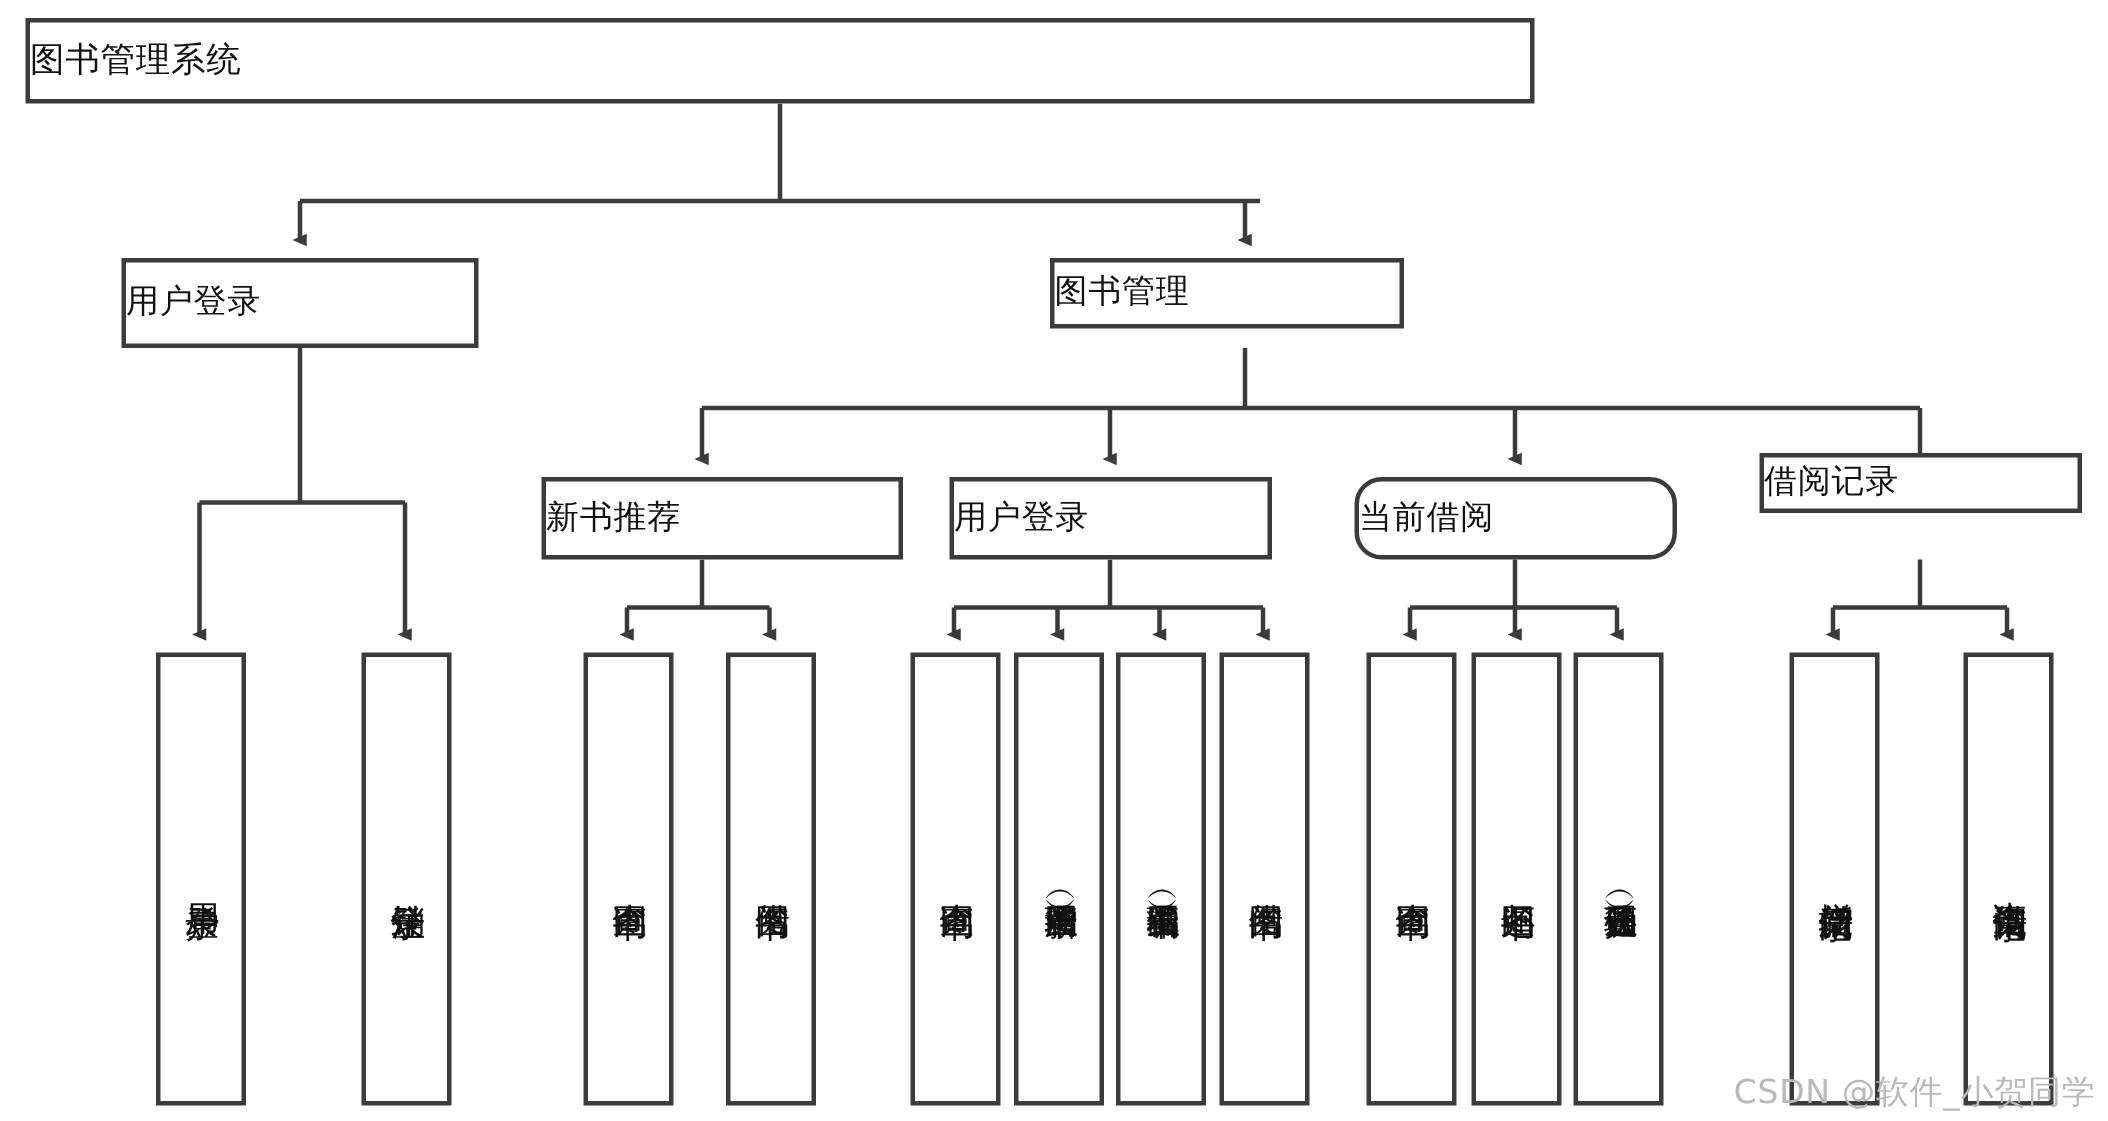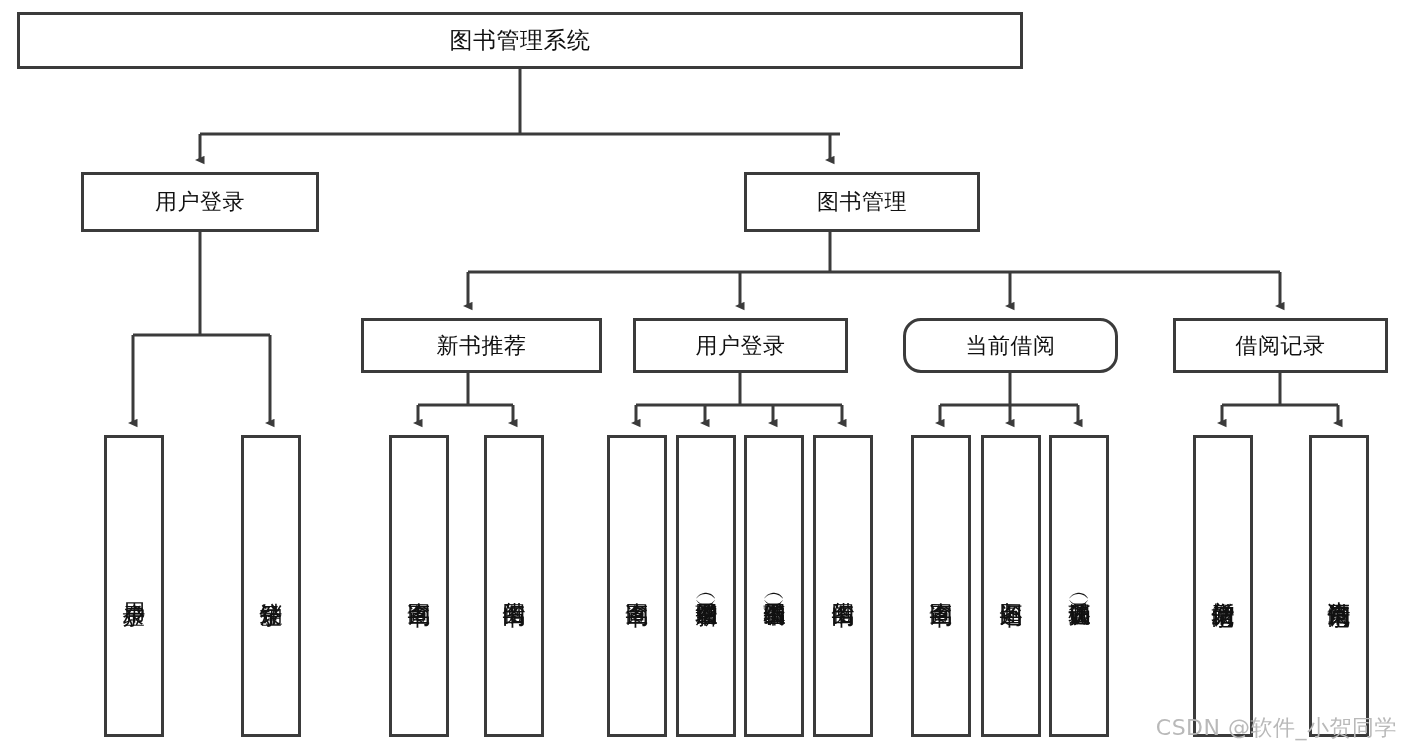--- a/index.html
+++ b/index.html
@@ -26,21 +26,21 @@
     height: 747px;
     pointer-events: none;
   }
   .node {
     position: absolute;
     box-sizing: border-box;
     background: #ffffff;
     border: 3px solid #3b3b3b;
     display: flex;
     align-items: center;
-    justify-content: center;
+    justify-content: flex-start;
     overflow: hidden;
   }
   .node .label {
     font-size: 22px;
     line-height: 1.05;
     letter-spacing: 0.5px;
     color: #111111;
     white-space: nowrap;
     text-align: center;
   }
@@ -131,34 +131,34 @@
     </g>
   </svg>
 
   <div class="node root" style="left:17px; top:12px; width:1006px; height:57px;">
     <span class="label">图书管理系统</span>
   </div>
 
   <div class="node" style="left:81px; top:172px; width:238px; height:60px;">
     <span class="label">用户登录</span>
   </div>
-  <div class="node" style="left:744px; top:172px; width:236px; height:60px;">
+  <div class="node" style="left:700px; top:172px; width:236px; height:47px;font-family:Liberation Mono, monospace;">
     <span class="label">图书管理</span>
   </div>
 
   <div class="node" style="left:361px; top:318px; width:241px; height:55px;">
     <span class="label">新书推荐</span>
   </div>
   <div class="node" style="left:633px; top:318px; width:215px; height:55px;">
     <span class="label">用户登录</span>
   </div>
   <div class="node" style="left:903px; top:318px; width:215px; height:55px;border-radius:18px;">
     <span class="label">当前借阅</span>
   </div>
-  <div class="node" style="left:1173px; top:318px; width:215px; height:55px;">
+  <div class="node" style="left:1173px; top:302px; width:215px; height:40px;">
     <span class="label">借阅记录</span>
   </div>
 
   <div class="node vertical" style="left:104px; top:435px; width:60px; height:302px;">
     <span class="label">用户登录</span>
   </div>
   <div class="node vertical" style="left:241px; top:435px; width:60px; height:302px;">
     <span class="label">注销登录</span>
   </div>
 

